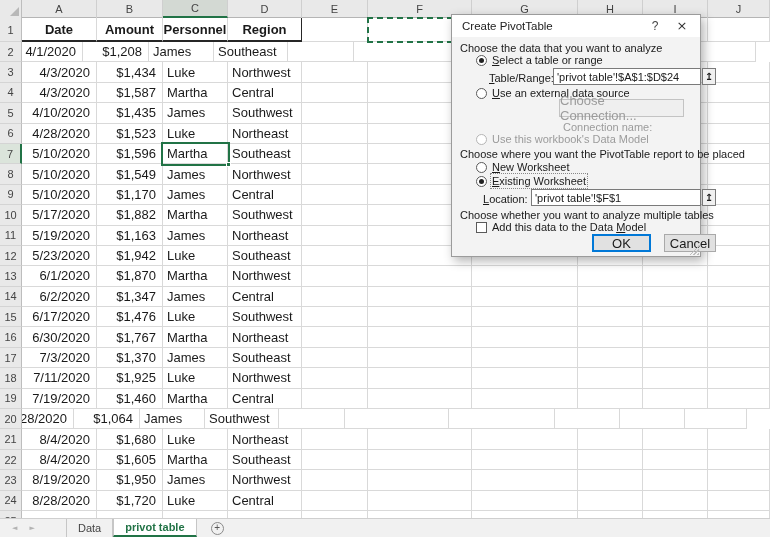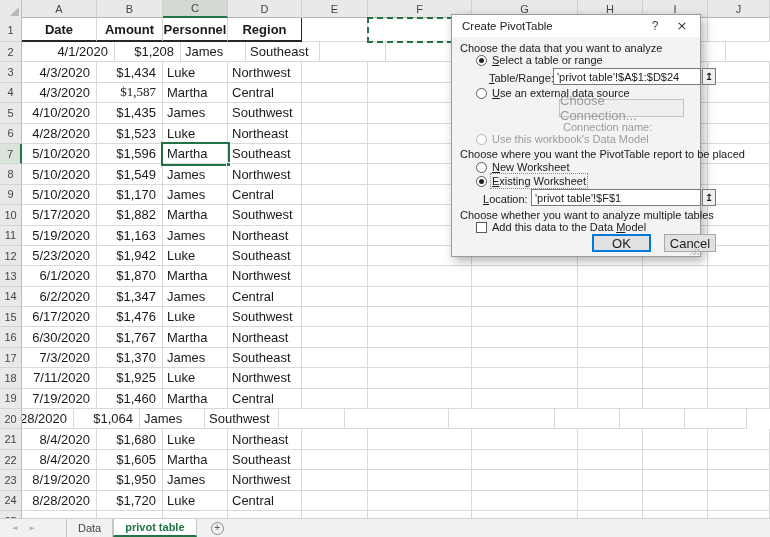--- a/index.html
+++ b/index.html
@@ -157,21 +157,21 @@
         <div class="cell hd hdlast" style="width: 74px;">Region</div>
         <div class="cell" style="width: 66px;"></div>
         <div class="cell" style="width: 104px;"></div>
         <div class="cell" style="width: 106px;"></div>
         <div class="cell" style="width: 65px;"></div>
         <div class="cell" style="width: 65px;"></div>
         <div class="cell" style="width: 62px;"></div>
       </div>
       <div class="row" style="height: 20.4px;">
         <div class="rowh">2</div>
-        <div class="cell ar" style="width: 93px;">4/1/2020</div>
+        <div class="cell ar" style="width: 61px;">4/1/2020</div>
         <div class="cell ar" style="width: 66px;">$1,208</div>
         <div class="cell al" style="width: 65px;">James</div>
         <div class="cell al" style="width: 74px;">Southeast</div>
         <div class="cell" style="width: 66px;"></div>
         <div class="cell" style="width: 104px;"></div>
         <div class="cell" style="width: 106px;"></div>
         <div class="cell" style="width: 65px;"></div>
         <div class="cell" style="width: 65px;"></div>
         <div class="cell" style="width: 62px;"></div>
       </div>
@@ -184,21 +184,21 @@
         <div class="cell" style="width: 66px;"></div>
         <div class="cell" style="width: 104px;"></div>
         <div class="cell" style="width: 106px;"></div>
         <div class="cell" style="width: 65px;"></div>
         <div class="cell" style="width: 65px;"></div>
         <div class="cell" style="width: 62px;"></div>
       </div>
       <div class="row" style="height: 20.4px;">
         <div class="rowh">4</div>
         <div class="cell ar" style="width: 75px;">4/3/2020</div>
-        <div class="cell ar" style="width: 66px; font-family: Liberation Serif, serif;">$1,587</div>
+        <div class="cell ar" style="width: 66px;">$1,587</div>
         <div class="cell al" style="width: 65px;">Martha</div>
         <div class="cell al" style="width: 74px;">Central</div>
         <div class="cell" style="width: 66px;"></div>
         <div class="cell" style="width: 104px;"></div>
         <div class="cell" style="width: 106px;"></div>
         <div class="cell" style="width: 65px;"></div>
         <div class="cell" style="width: 65px;"></div>
         <div class="cell" style="width: 62px;"></div>
       </div>
       <div class="row" style="height: 20.4px;">

